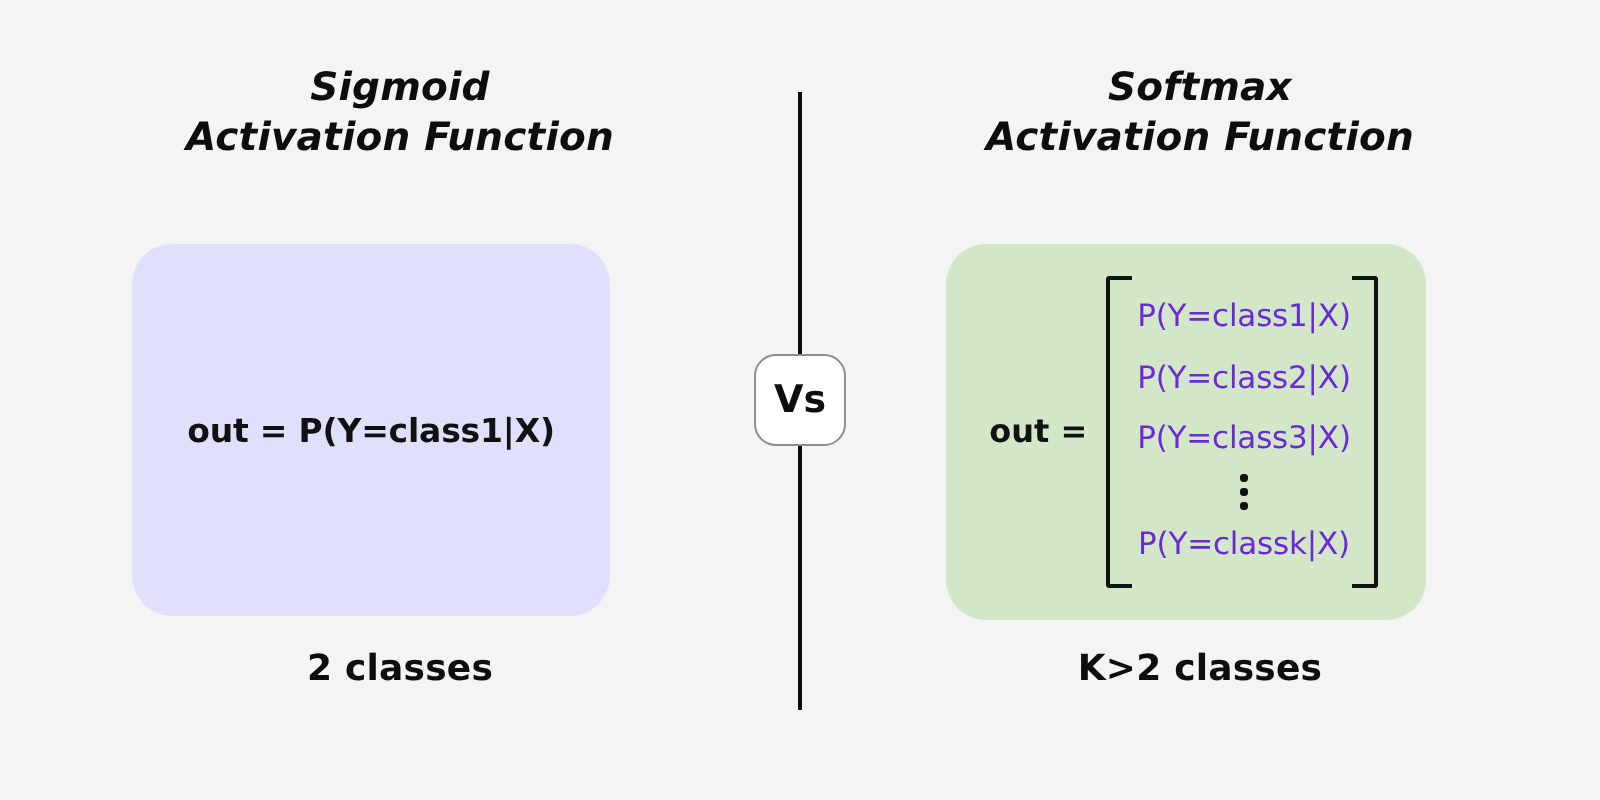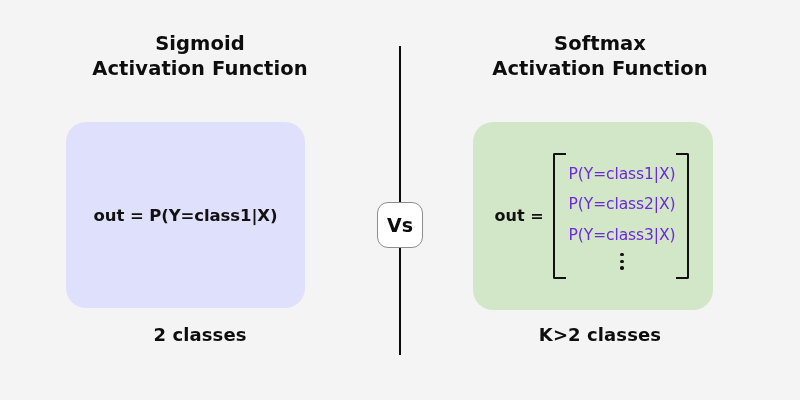--- a/index.html
+++ b/index.html
@@ -36,20 +36,21 @@
     position: absolute;
     left: 0;
     right: 0;
     top: 31px;
     text-align: center;
     font-size: 19.5px;
     font-weight: bold;
     line-height: 25px;
     letter-spacing: 0.1px;
     color: #0d0d0d;
+    font-style: italic;
   }
   .panel-title .line { display: block; }
 
   
   .formula-box {
     position: absolute;
     border-radius: 20px;
     display: flex;
     align-items: center;
     justify-content: center;
@@ -166,21 +167,20 @@
     border: 1.6px solid #8e8e8e;
     border-radius: 11px;
     background: #ffffff;
     display: flex;
     align-items: center;
     justify-content: center;
     font-size: 19px;
     font-weight: bold;
     color: #0d0d0d;
     box-sizing: border-box;
-    margin-top: 25px;
   }
 </style>
 </head>
 <body>
 
 <div class="stage">
 
   <div class="panel panel-left">
 
     <div class="panel-title">
@@ -213,20 +213,21 @@
           <div class="matrix-row">P(Y=class1|X)</div>
           <div class="matrix-row">P(Y=class2|X)</div>
           <div class="matrix-row">P(Y=class3|X)</div>
 
           <div class="matrix-dots">
             <span></span>
               <span></span>
               <span></span>
           </div>
 
+          <div class="matrix-row">P(Y=classk|X)</div>
 
           <div class="bracket bracket-right"></div>
         </div>
 
       </div>
     </div>
 
     <div class="caption">K&gt;2 classes</div>
   </div>
 

